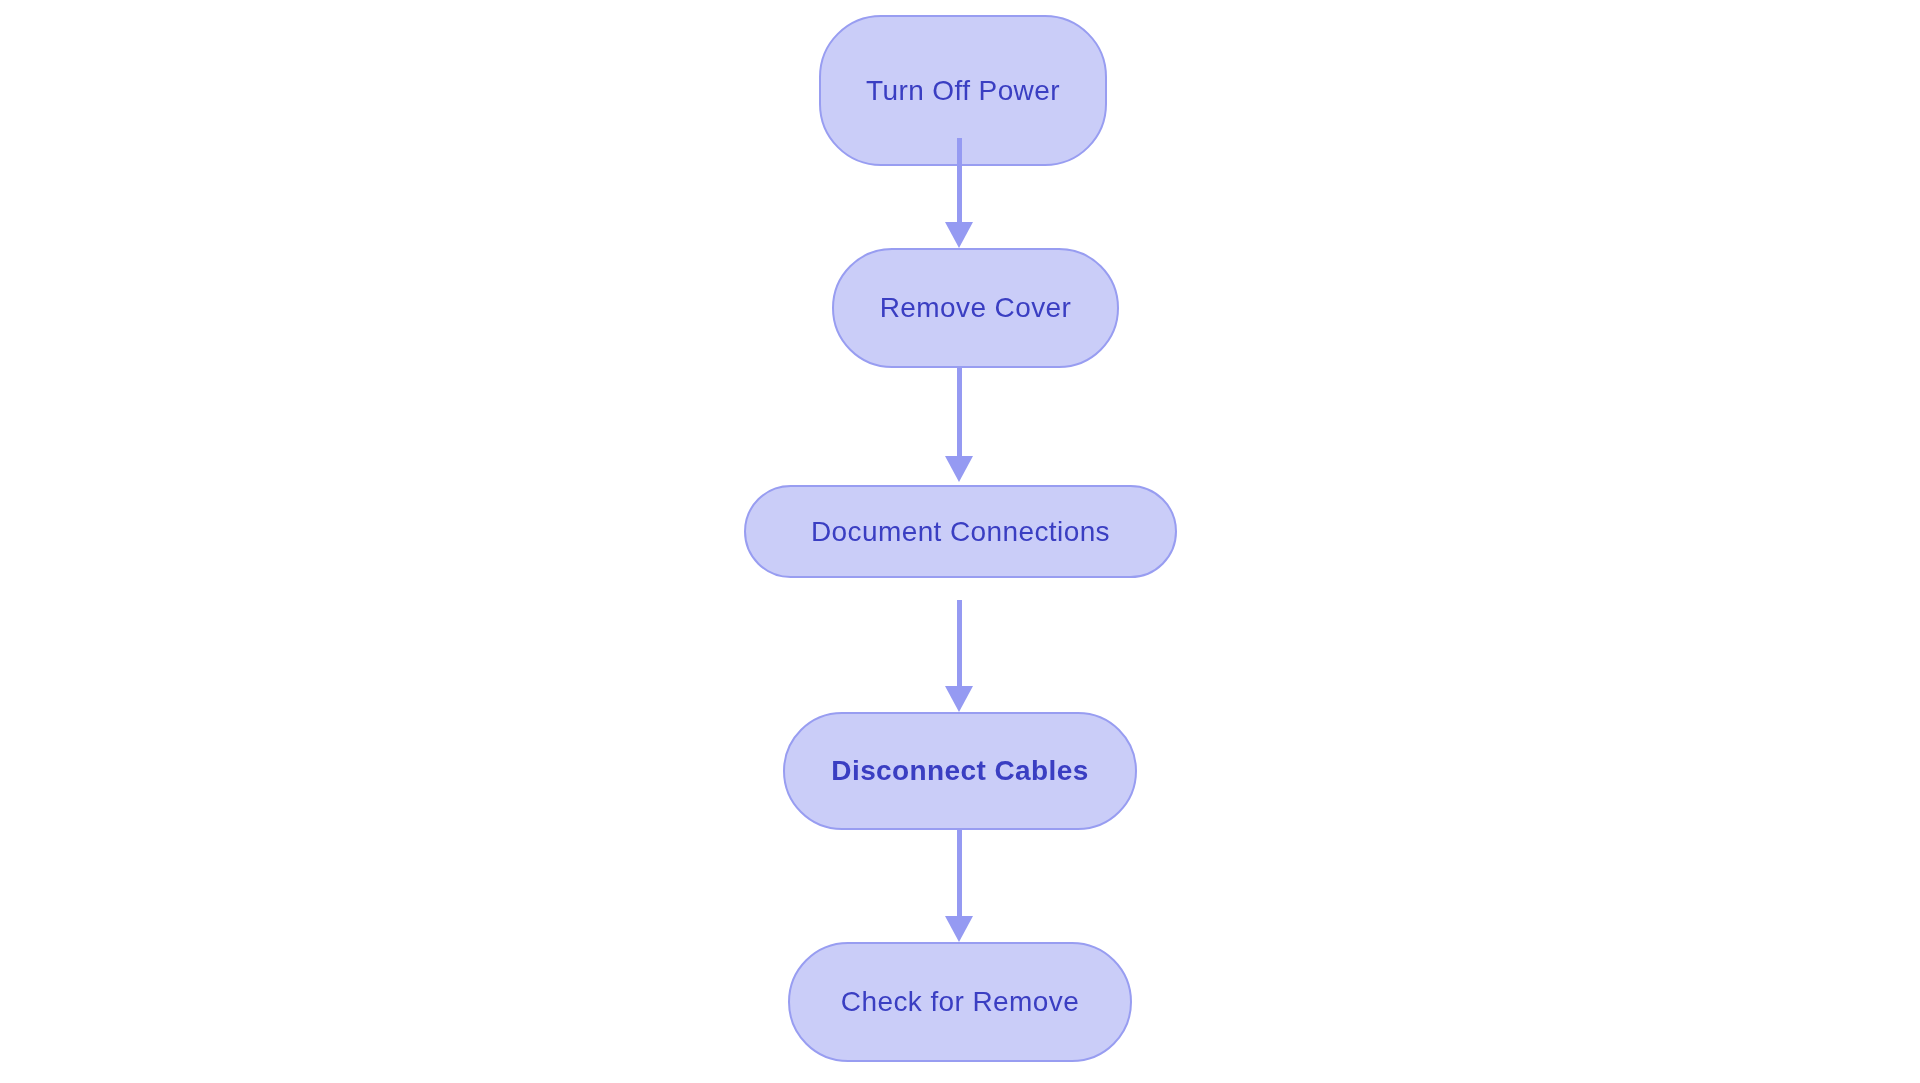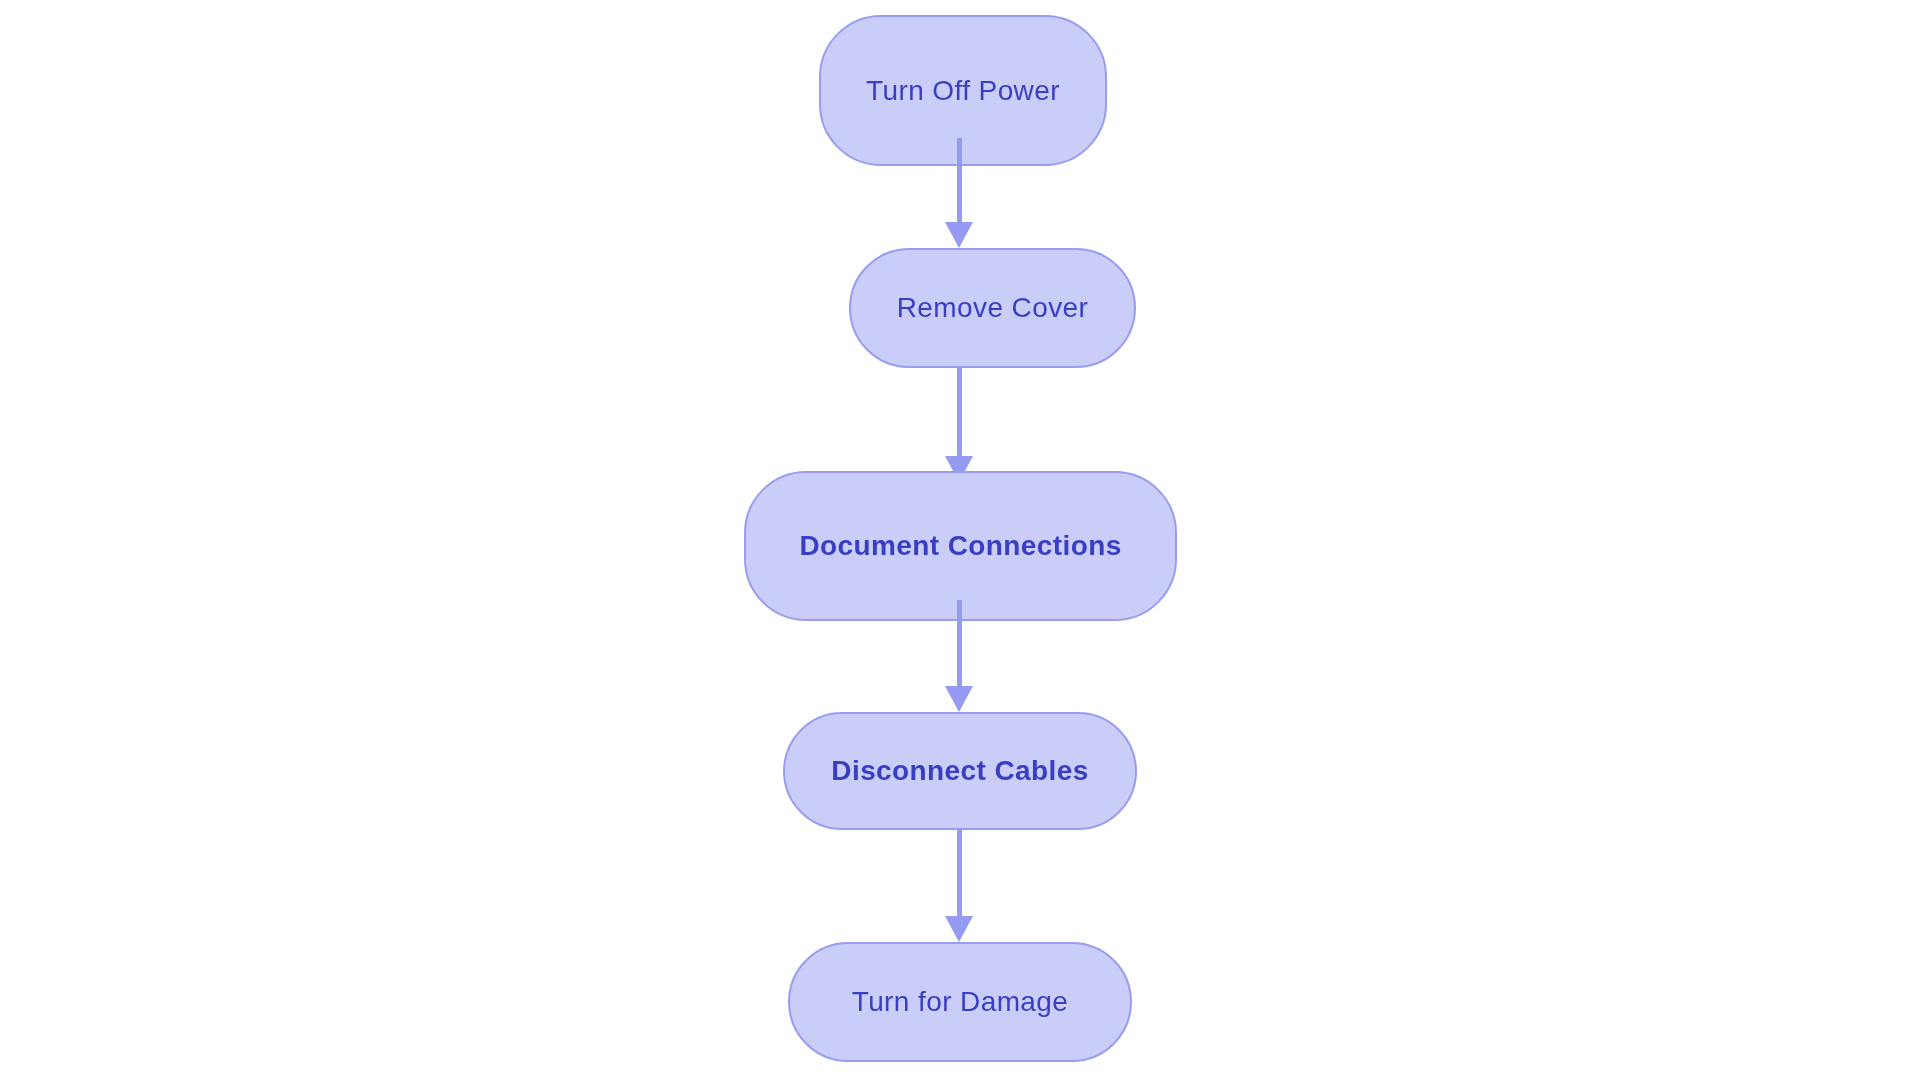--- a/index.html
+++ b/index.html
@@ -34,22 +34,22 @@
     justify-content: center;
   }
   .flow-node .node-label {
     color: var(--node-text, #3a3ec2);
     font-size: 28px;
     letter-spacing: 0.4px;
     white-space: nowrap;
     line-height: 1;
   }
   .node-1 { left: 819px; top: 15px;  width: 288px; height: 151px; }
-  .node-2 { left: 849px; top: 248px; width: 287px; height: 120px; }
-  .node-3 { left: 744px; top: 471px; width: 433px; height: 150px; font-weight: bold; }
+  .node-2 { left: 832px; top: 248px; width: 287px; height: 120px; }
+  .node-3 { left: 744px; top: 485px; width: 433px; height: 93px; }
   .node-4 { left: 783px; top: 712px; width: 354px; height: 118px; font-weight: bold; }
   .node-5 { left: 788px; top: 942px; width: 344px; height: 120px; }
 
   .arrow {
     position: absolute;
     left: 945px;            
     width: 28px;
     display: flex;
     flex-direction: column;
     align-items: center;
@@ -106,16 +106,16 @@
   <div class="flow-node node-4">
     <span class="node-label">Disconnect Cables</span>
   </div>
 
   <div class="arrow arrow-4">
     <div class="arrow-shaft"></div>
     <div class="arrow-head"></div>
   </div>
 
   <div class="flow-node node-5">
-    <span class="node-label">Turn for Damage</span>
+    <span class="node-label">Check for Remove</span>
   </div>
 
 </div>
 
 </body></html>

